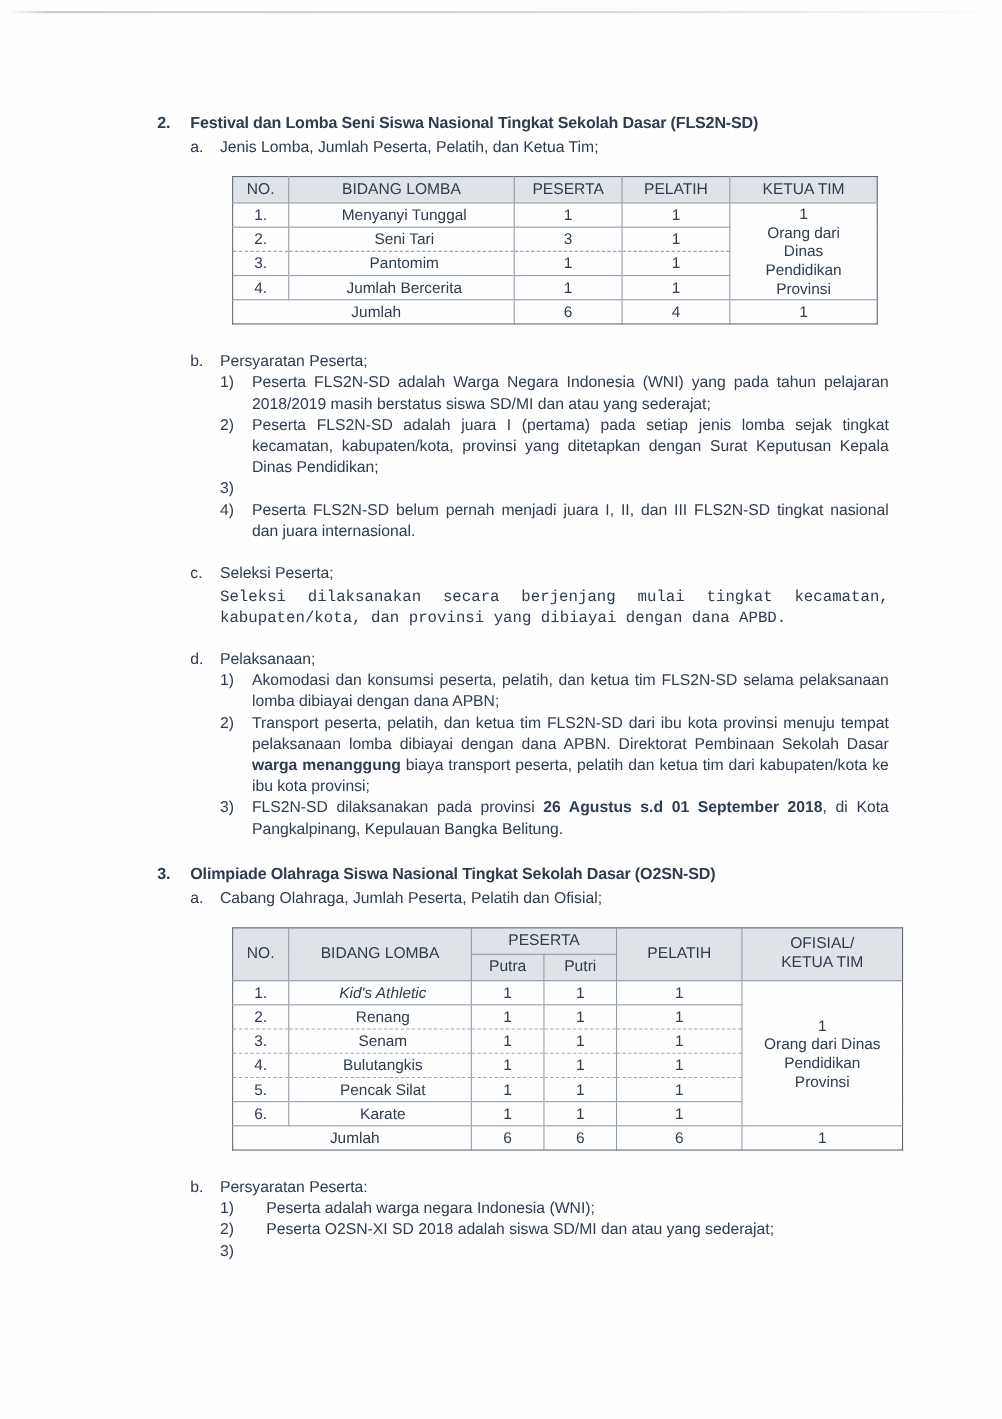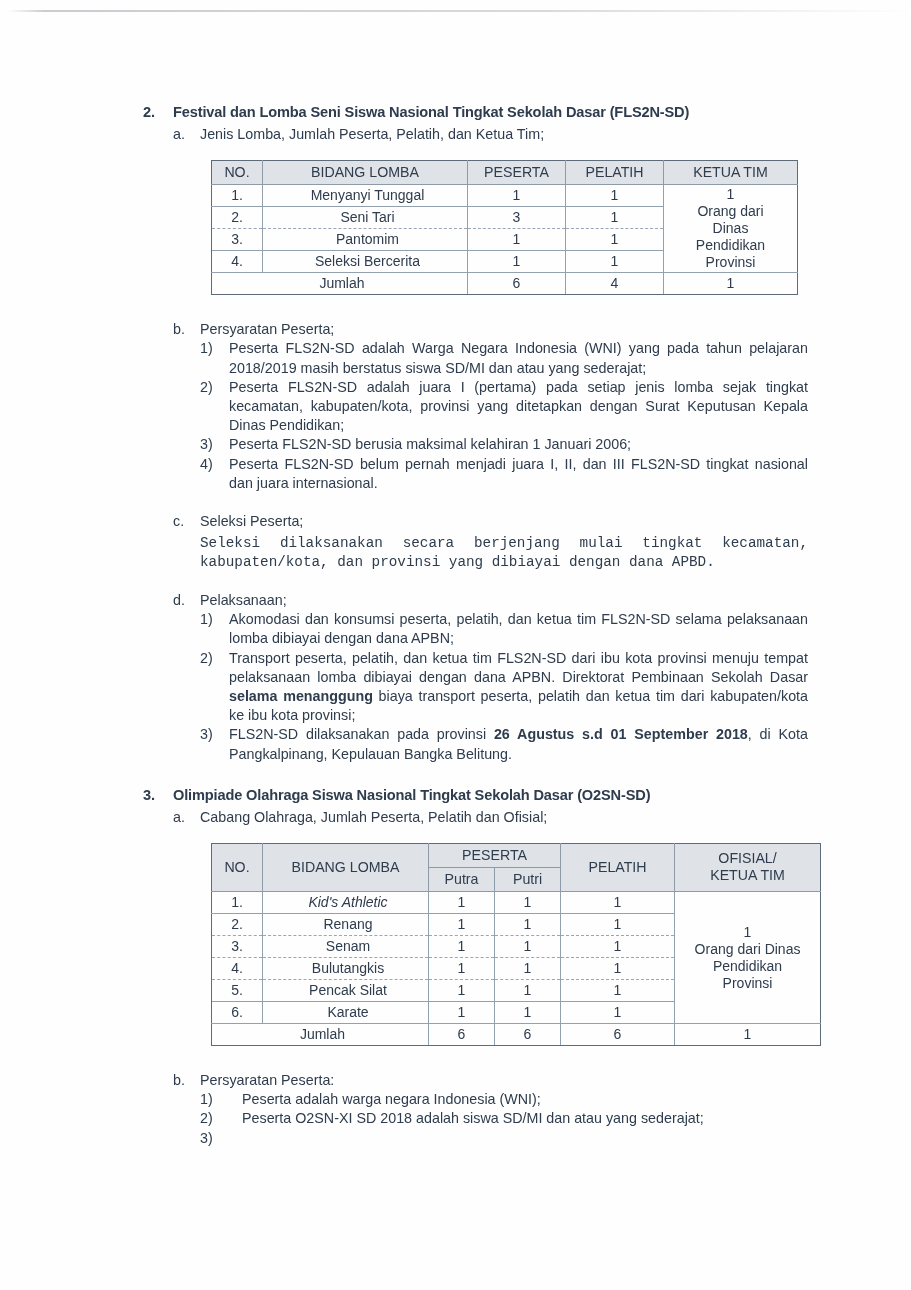--- a/index.html
+++ b/index.html
@@ -164,21 +164,21 @@
             <td class="dash">1</td>
           </tr>
           <tr class="rowh">
             <td class="thickL dash">3.</td>
             <td class="lft dash">Pantomim</td>
             <td class="dash">1</td>
             <td class="dash">1</td>
           </tr>
           <tr class="rowh">
             <td class="thickL">4.</td>
-            <td class="lft">Seleksi Bercerita</td>
+            <td class="lft">Jumlah Bercerita</td>
             <td>1</td>
             <td>1</td>
           </tr>
           <tr class="rowh sumrow">
             <td class="lft thickL thickB" colspan="2">Jumlah</td>
             <td class="thickB">6</td>
             <td class="thickB">4</td>
             <td class="thickB thickR">1</td>
           </tr>
         </tbody>
@@ -194,21 +194,20 @@
     <div class="lvl-1">
       <span class="marker">1)</span>
       <span class="body">Peserta FLS2N-SD adalah Warga Negara Indonesia (WNI) yang pada tahun pelajaran 2018/2019 masih berstatus siswa SD/MI dan atau yang sederajat;</span>
     </div>
     <div class="lvl-1">
       <span class="marker">2)</span>
       <span class="body">Peserta FLS2N-SD adalah juara I (pertama) pada setiap jenis lomba sejak tingkat kecamatan, kabupaten/kota, provinsi yang ditetapkan dengan Surat Keputusan Kepala Dinas Pendidikan;</span>
     </div>
     <div class="lvl-1">
       <span class="marker">3)</span>
-      <span class="body">Peserta FLS2N-SD berusia maksimal kelahiran 1 Januari 2006;</span>
     </div>
     <div class="lvl-1">
       <span class="marker">4)</span>
       <span class="body">Peserta FLS2N-SD belum pernah menjadi juara I, II, dan III FLS2N-SD tingkat nasional dan juara internasional.</span>
     </div>
 
     <div class="gap-md"></div>
 
     <div class="lvl-a">
       <span class="marker">c.</span>
@@ -224,21 +223,21 @@
     <div class="lvl-a">
       <span class="marker">d.</span>
       <span class="body">Pelaksanaan;</span>
     </div>
     <div class="lvl-1">
       <span class="marker">1)</span>
       <span class="body">Akomodasi dan konsumsi peserta, pelatih, dan ketua tim FLS2N-SD selama pelaksanaan lomba dibiayai dengan dana APBN;</span>
     </div>
     <div class="lvl-1">
       <span class="marker">2)</span>
-      <span class="body"><span>Transport peserta, pelatih, dan ketua tim FLS2N-SD dari ibu kota provinsi menuju tempat pelaksanaan lomba dibiayai dengan dana APBN. Direktorat Pembinaan Sekolah Dasar </span><span class="b">selama menanggung</span><span> biaya transport peserta, pelatih dan ketua tim dari kabupaten/kota ke ibu kota provinsi;</span></span>
+      <span class="body"><span>Transport peserta, pelatih, dan ketua tim FLS2N-SD dari ibu kota provinsi menuju tempat pelaksanaan lomba dibiayai dengan dana APBN. Direktorat Pembinaan Sekolah Dasar </span><span class="b">warga menanggung</span><span> biaya transport peserta, pelatih dan ketua tim dari kabupaten/kota ke ibu kota provinsi;</span></span>
     </div>
     <div class="lvl-1">
       <span class="marker">3)</span>
       <span class="body"><span>FLS2N-SD dilaksanakan pada provinsi </span><span class="b">26 Agustus s.d 01 September 2018</span><span>, di Kota Pangkalpinang, Kepulauan Bangka Belitung.</span></span>
     </div>
 
     <div class="gap-lg"></div>
 
     <div class="num-head">
       <span class="marker">3.</span>

